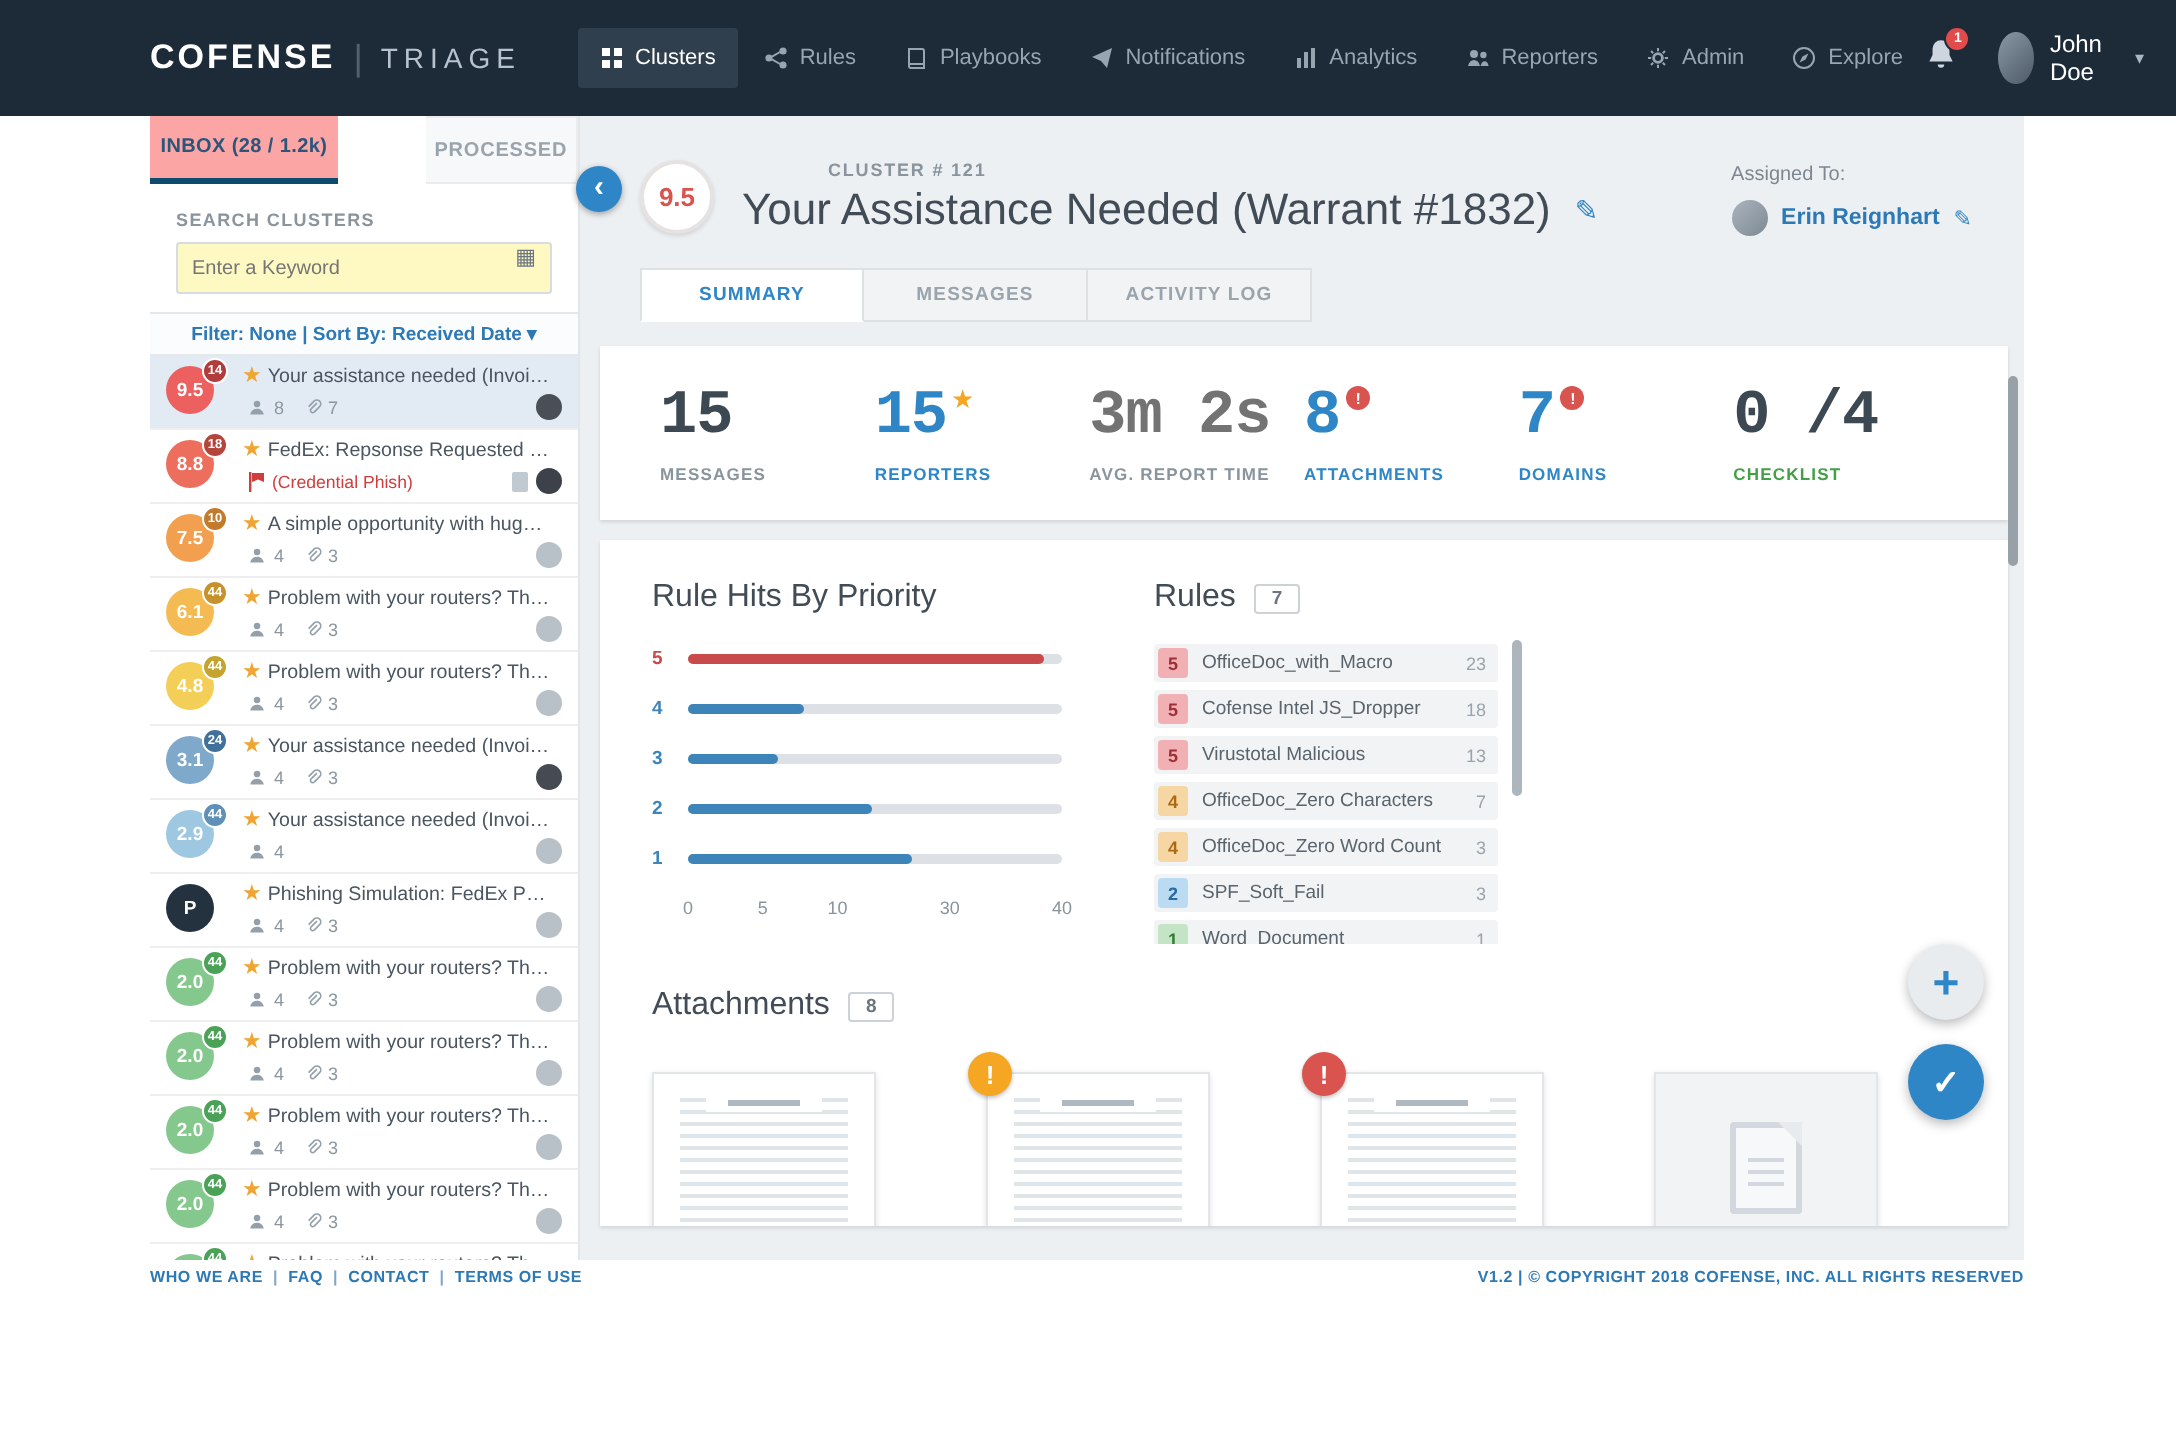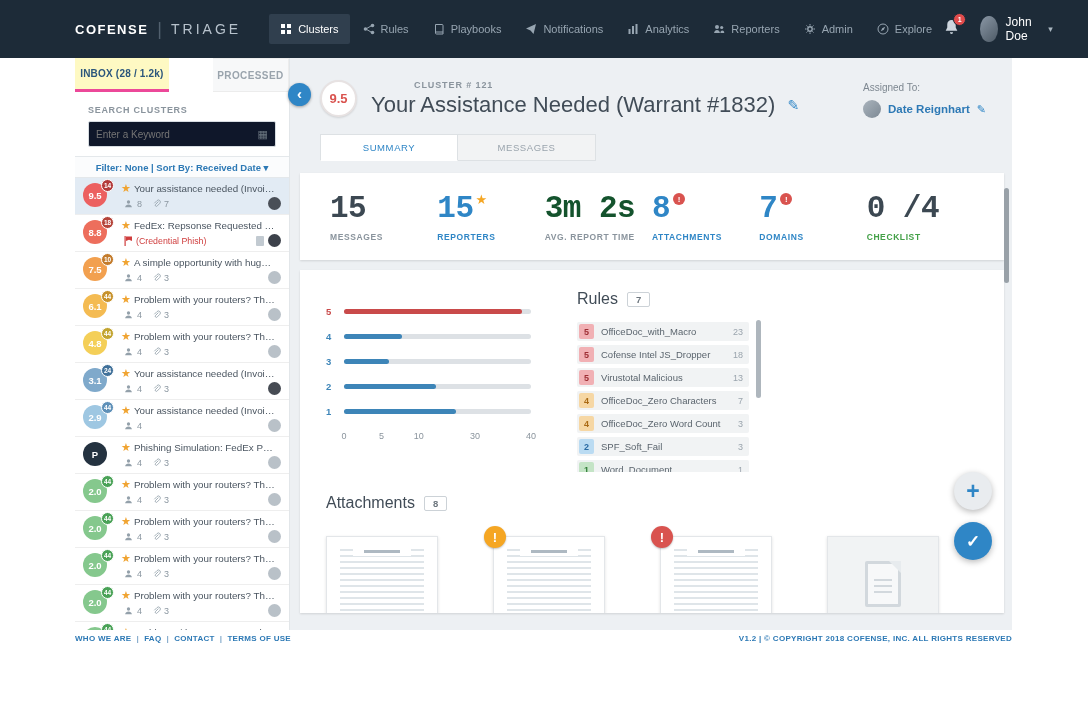--- a/index.html
+++ b/index.html
@@ -3,44 +3,44 @@
 <meta charset="utf-8">
 <style>
   * { box-sizing: border-box; margin: 0; padding: 0; }
   html,body { width:1088px; height:725px; }
   body { font-family:"Liberation Sans", sans-serif; background:#ffffff; overflow:hidden; position:relative; }
   [data-interactable="true"] { cursor:pointer; }
 
   
   .topbar { height:58px; background:#1d2b38; display:flex; align-items:center; padding:0 42px 0 75px; }
   .brand-wrap { display:flex; align-items:center; }
-  .brand { color:#ffffff; font-size:13px; font-weight:bold; letter-spacing:1.5px; }
+  .brand { color:#ffffff; font-size:17px; font-weight:bold; letter-spacing:1.5px; }
   .brand-sep { color:#51606e; font-size:18px; margin:0 9px; font-weight:100; }
   .product { color:#b7c2cc; font-size:14px; letter-spacing:3px; }
   .nav { display:flex; margin-left:28px; align-items:center; gap:2px; }
   .nav-item { display:flex; align-items:center; gap:6px; color:#97a5b1; font-size:11px; padding:9px 11px; border-radius:2px; white-space:nowrap; }
   .nav-item.active { background:#303f4e; color:#ffffff; }
   .nav-item svg { flex:none; }
   .topbar-right { margin-left:auto; display:flex; align-items:center; gap:20px; }
   .bell-wrap { position:relative; }
   .bell-badge { position:absolute; top:-5px; right:-6px; background:#e14b4b; color:#fff; font-size:7px; font-weight:bold; width:13px; height:13px; border-radius:50%; display:flex; align-items:center; justify-content:center; border:1px solid #1d2b38; }
   .user { display:flex; align-items:center; gap:8px; color:#fff; font-size:12px; }
   .user-avatar { width:26px; height:26px; border-radius:50%; background:linear-gradient(135deg,#8a97a5,#4d5a66); }
   .caret { color:#aab6c0; font-size:9px; }
 
   
   .body-row { display:flex; height:572px; padding:0 76px 0 75px; background:#ffffff; position:relative; }
 
   
   .sidebar { width:215px; display:flex; flex-direction:column; background:#ffffff; border-right:1px solid #e2e6e9; }
   .sidebar-tabs { display:flex; height:34px; flex:none; }
-  .tab-inbox { flex:1.25; background:#fef9c3; color:#2b567c; font-weight:bold; font-size:10px; display:flex; align-items:center; justify-content:center; border-bottom:3px solid #ec4899; letter-spacing:.2px; }
+  .tab-inbox { flex:1.25; background:#fca5a5; color:#2b567c; font-weight:bold; font-size:10px; display:flex; align-items:center; justify-content:center; border-bottom:3px solid #0c4a6e; letter-spacing:.2px; }
   .tab-processed { flex:1; background:#f7f8f9; color:#9aa4ad; font-weight:bold; font-size:10px; display:flex; align-items:center; justify-content:center; border:1px solid #ececec; border-left:none; letter-spacing:.4px;margin-left:44px; }
   .search-label { font-size:9px; color:#8a949d; font-weight:bold; letter-spacing:.7px; margin:13px 0 6px 13px; }
-  .search-box { margin:0 13px; height:26px; border:1px solid #d6dce1; background:#0f172a; display:flex; align-items:center; padding:0 7px; border-radius:2px; flex:none; }
+  .search-box { margin:0 13px; height:26px; border:1px solid #d6dce1; background:#fef9c3; display:flex; padding:0 7px; border-radius:2px; flex:none; }
   .search-box input { border:0; outline:0; flex:1; font-size:10px; color:#6b747c; background:transparent; font-family:inherit; }
   .search-adv { color:#6b7680; font-size:11px; }
   .filter-bar { margin-top:9px; height:22px; border-top:1px solid #e4e8eb; border-bottom:1px solid #e4e8eb; background:#fbfcfd; color:#2d79b5; font-size:9.5px; font-weight:bold; display:flex; align-items:center; justify-content:center; flex:none; }
   .cluster-list { flex:1; overflow:hidden; }
   .cluster-item { position:relative; padding:4px 8px 4px 46px; border-bottom:1px solid #eeeeee; background:#fff; min-height:35px; }
   .cluster-item.selected { background:#e2ebf4; }
   .score-bubble { position:absolute; left:8px; top:5px; width:24px; height:24px; border-radius:50%; color:#fff; font-size:9.5px; font-weight:bold; display:flex; align-items:center; justify-content:center; }
   .score-count { position:absolute; left:26px; top:1px; width:13px; height:13px; border-radius:50%; color:#fff; font-size:6.5px; font-weight:bold; display:flex; align-items:center; justify-content:center; border:1px solid #fff; }
   .title-line { display:flex; align-items:center; gap:3px; }
   .star { color:#f0a432; font-size:11px; line-height:12px; }
@@ -62,21 +62,21 @@
   .cluster-label { font-size:9px; letter-spacing:.9px; color:#8a949d; font-weight:bold;margin-left:43px; }
   .title-row { display:flex; align-items:center; gap:12px; margin-top:2px; }
   .page-title { font-size:22px; color:#414c57; white-space:nowrap; }
   .pencil { color:#2f86c6; font-size:14px; }
   .assigned { margin-left:auto; padding-top:2px; flex:none; }
   .assigned-label { font-size:10px; color:#7d8790; }
   .assignee-row { display:flex; align-items:center; gap:7px; margin-top:7px; }
   .avatar-xs { width:18px; height:18px; border-radius:50%; background:linear-gradient(135deg,#aab4bd,#7d8994); }
   .assignee-link { color:#2d79b5; font-size:11.5px; font-weight:bold; }
   .summary-tabs { display:flex; margin-top:16px; }
-  .stab { width:138px; height:27px; display:flex; align-items:center; justify-content:center; font-size:9.5px; font-weight:normal; letter-spacing:.6px; color:#9aa4ad; background:#f2f3f4; border:1px solid #dde1e4; border-left:none; }
+  .stab { width:112px; height:27px; display:flex; align-items:center; justify-content:center; font-size:9.5px; font-weight:bold; letter-spacing:.6px; color:#9aa4ad; background:#f2f3f4; border:1px solid #dde1e4; border-left:none; }
   .stab:first-of-type { border-left:1px solid #dde1e4; }
   .stab.active { background:#ffffff; color:#2f86c6; border-bottom:1px solid #ffffff; }
 
   .stats-card { background:#ffffff; margin:12px 8px 0 10px; padding:22px 30px 18px; display:flex; box-shadow:0 1px 2px rgba(0,0,0,.12); position:relative; }
   .stat { flex:1; }
   .stat-value-row { display:flex; align-items:flex-start; }
   .stat-value { font-size:31px; font-weight:bold; color:#3c4852; letter-spacing:-.5px; line-height:28px;font-family:Liberation Mono, monospace; }
   .stat-star { color:#f5a623; font-size:13px; margin-left:2px; margin-top:-3px; }
   .stat-alert { width:12px; height:12px; border-radius:50%; background:#d9534f; color:#fff; font-size:8px; font-weight:bold; display:flex; align-items:center; justify-content:center; margin-left:3px; margin-top:-2px; }
   .stat-label { font-size:8.5px; font-weight:bold; letter-spacing:.6px; color:#8a949d; margin-top:9px; }
@@ -554,31 +554,32 @@
           <div class="cluster-label" data-interactable="false">CLUSTER # 121</div>
           <div class="title-row">
             <span class="page-title" data-interactable="false">Your Assistance Needed (Warrant #1832)</span>
             <span class="pencil" data-interactable="true">✎</span>
           </div>
         </div>
         <div class="assigned">
           <div class="assigned-label" data-interactable="false">Assigned To:</div>
           <div class="assignee-row">
             <span class="avatar-xs" data-interactable="false"></span>
-            <span class="assignee-link" data-interactable="true">Date Reignhart</span>
+            <span class="assignee-link" data-interactable="true">Erin Reignhart</span>
             <span class="pencil" style="font-size:11px" data-interactable="true">✎</span>
           </div>
         </div>
       </div>
       <div class="summary-tabs" data-interactable="false">
 
           <div class="stab active" data-interactable="true">SUMMARY</div>
 
           <div class="stab" data-interactable="true">MESSAGES</div>
 
+          <div class="stab" data-interactable="true">ACTIVITY LOG</div>
         </div>
     </div>
 
     <div class="stats-card" data-interactable="false">
 
         <div class="stat" data-interactable="false">
           <div class="stat-value-row">
             <span class="stat-value" data-interactable="false" style="color: rgb(60, 72, 82);">15</span>
 
           </div>
@@ -589,21 +590,21 @@
           <div class="stat-value-row">
             <span class="stat-value" data-interactable="false" style="color: rgb(47, 134, 198);">15</span>
             <span class="stat-star" data-interactable="false">★</span>
 
           </div>
           <div class="stat-label" data-interactable="false" style="color: rgb(47, 134, 198);">REPORTERS</div>
         </div>
 
         <div class="stat" data-interactable="false">
           <div class="stat-value-row">
-            <span class="stat-value" data-interactable="false" style="color: #14532d;">3m 2s</span>
+            <span class="stat-value" data-interactable="false" style="color: #737373;">3m 2s</span>
 
           </div>
           <div class="stat-label" data-interactable="false" style="color: rgb(138, 148, 157);">AVG. REPORT TIME</div>
         </div>
 
         <div class="stat" data-interactable="false">
           <div class="stat-value-row">
             <span class="stat-value" data-interactable="false" style="color: rgb(47, 134, 198);">8</span>
 
             <span class="stat-alert" data-interactable="false">!</span>
@@ -626,20 +627,21 @@
 
           </div>
           <div class="stat-label" data-interactable="false" style="color: rgb(67, 160, 71);">CHECKLIST</div>
         </div>
       </div>
     <div class="main-scrollbar" data-interactable="true"></div>
 
     <div class="content-card" data-interactable="false">
       <div class="panels">
         <div class="chart-panel" data-interactable="false">
+          <div class="section-title" data-interactable="false">Rule Hits By Priority</div>
           <div class="chart">
             <div>
 
                 <div class="chart-row" data-interactable="false">
                   <span class="cat" data-interactable="false" style="color: rgb(201, 74, 74);">5</span>
                   <div class="track" data-interactable="false">
                     <div class="bar" data-interactable="false" style="background: rgb(201, 74, 74); width: 95%;"></div>
                   </div>
                 </div>
 

